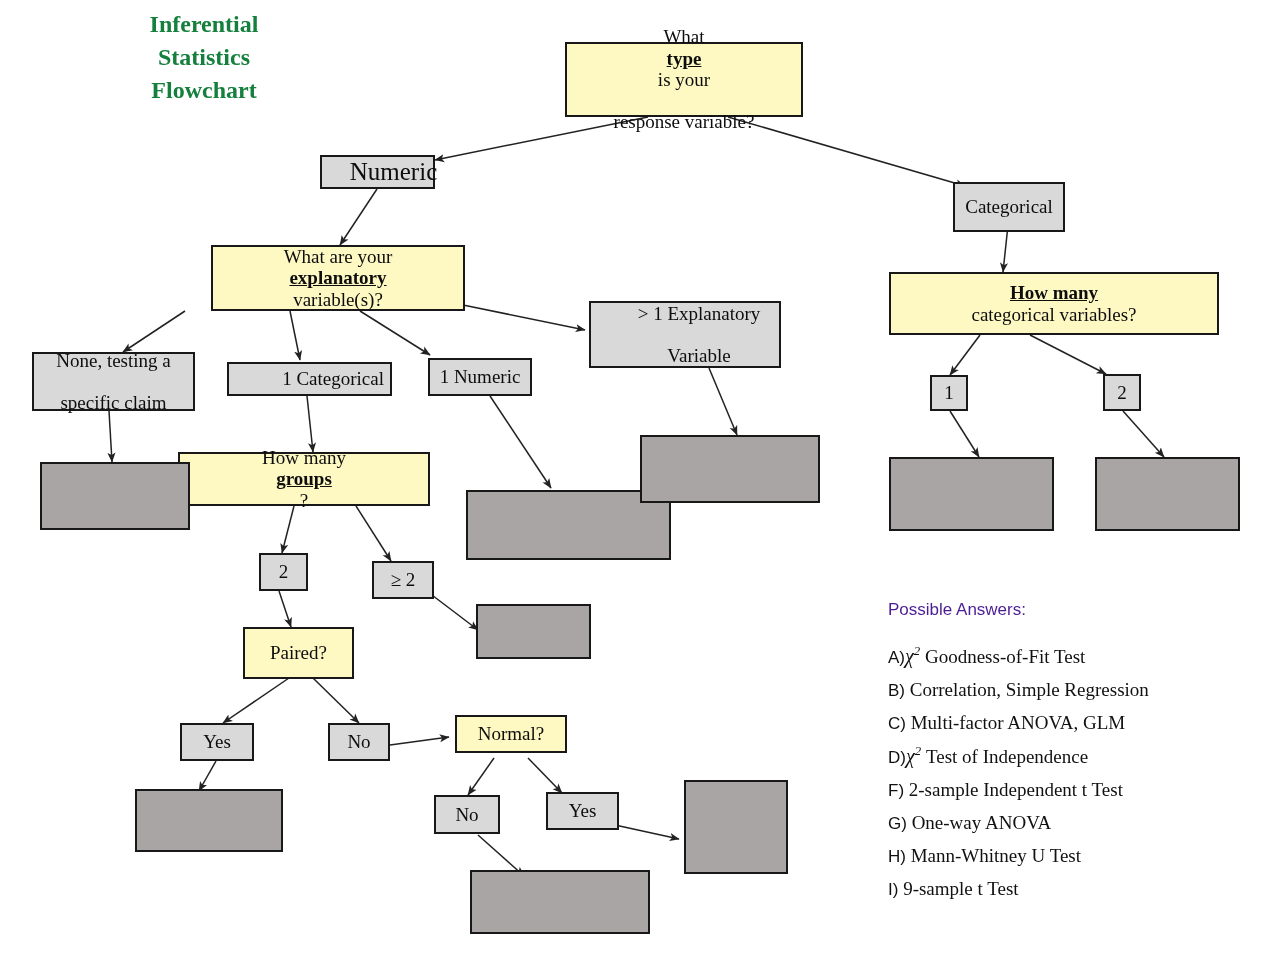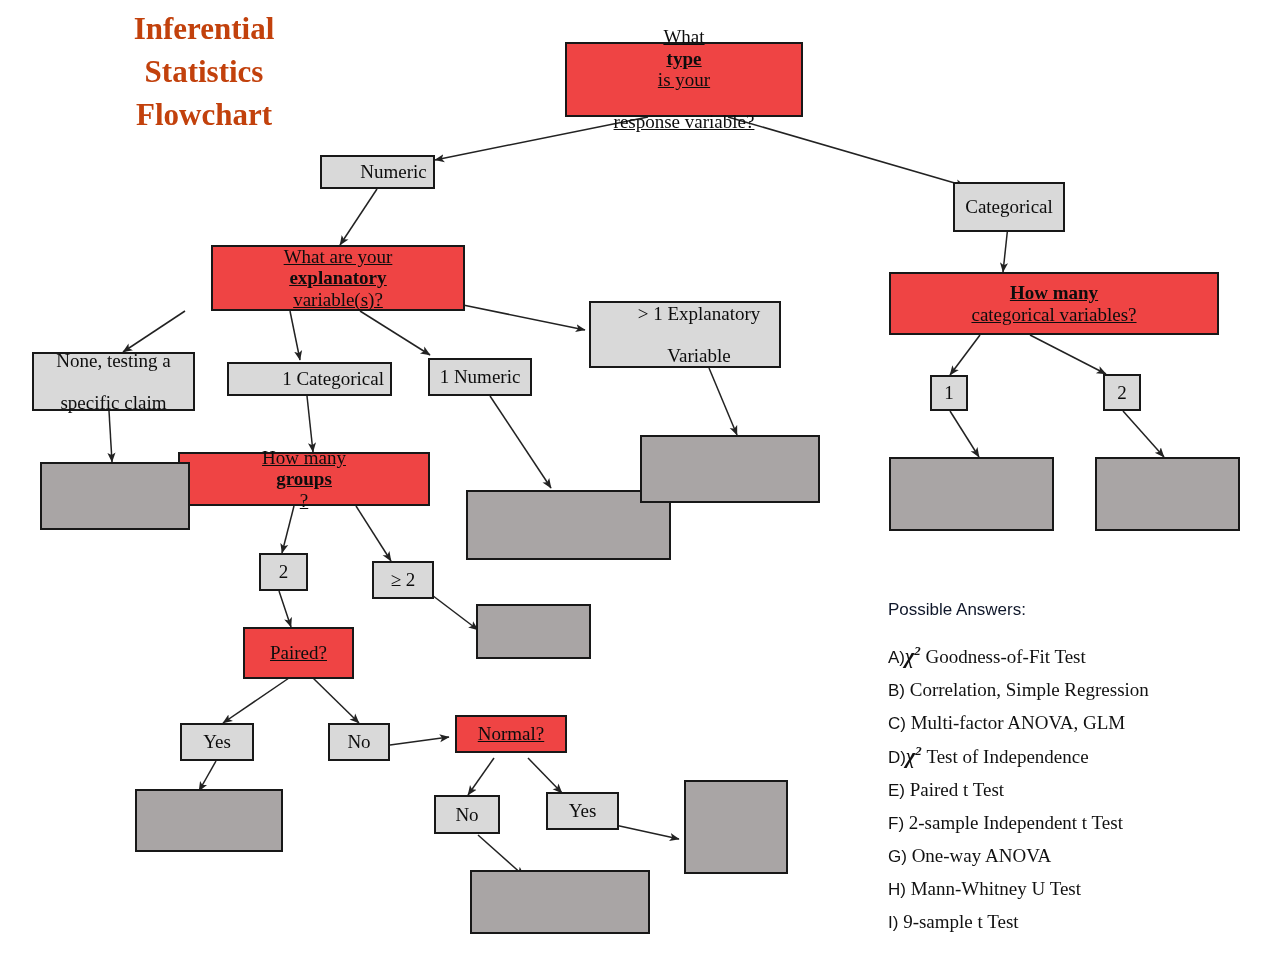--- a/index.html
+++ b/index.html
@@ -32,68 +32,68 @@
     border: 2px solid #181818;
     display: flex;
     align-items: center;
     justify-content: center;
     text-align: center;
     line-height: 1.12;
     color: #0d0d0d;
     font-family: "Liberation Serif", serif;
     z-index: 3;
   }
-  .node.white  { background: #ef4444; text-decoration: underline; }
+  .node.white  { background: #fef9c3; }
   .node.light  { background: #d9d9d9; }
   .node.answer { background: #a9a5a5; }
   .node span { display: block; padding: 0 6px; }
   .node u { text-decoration: underline; font-weight: bold; }
 
   #title {
     position: absolute;
     left: 96px;
     top: 8px;
     width: 216px;
     text-align: center;
     font-family: "Liberation Serif", serif;
     font-weight: bold;
-    font-size: 31px;
+    font-size: 24px;
     line-height: 1.38;
-    color: #c2410c;
+    color: #15803d;
     z-index: 4;
   }
 
   #legend {
     position: absolute;
     left: 888px;
     top: 600px;
     width: 340px;
     z-index: 4;
   }
   #legend-title {
     font-family: "Liberation Sans", sans-serif;
     font-size: 17px;
-    color: #0f172a;
+    color: #4c1d95;
     margin-bottom: 26px;
   }
   .legend-item {
     font-family: "Liberation Serif", serif;
     font-size: 19px;
     color: #111111;
     line-height: 1.0;
     margin-bottom: 14px;
     white-space: nowrap;
   }
   .legend-item .lbl {
     font-family: "Liberation Sans", sans-serif;
     font-size: 17px;
   }
   .legend-item .chi {
     font-family: "Liberation Serif", serif;
-    font-weight: bold;
+    font-weight: normal;
     font-style: italic;
     font-size: 20px;
   }
   .legend-item sup {
     font-size: 0.64em;
     vertical-align: super;
     line-height: 0;
   }
 </style>
 </head>
@@ -164,21 +164,21 @@
     <div>Flowchart</div>
   </div>
 
   <div class="node white" style="left:565px; top:42px; width:238px; height:75px; font-size:19px;">
     <span>
       <span>What </span><u>type</u><span> is your</span><br>
       <span>response variable?</span>
     </span>
   </div>
 
-  <div class="node light" style="left:320px; top:155px; width:115px; height:34px; font-size:19px;padding-left:32px;">
+  <div class="node light" style="left:320px; top:155px; width:115px; height:34px; font-size:25px;padding-left:32px;">
     <span>Numeric</span>
   </div>
 
   <div class="node light" style="left:953px; top:182px; width:112px; height:50px; font-size:19px;">
     <span>Categorical</span>
   </div>
 
   <div class="node white" style="left:211px; top:245px; width:254px; height:66px; font-size:19px;">
     <span>
       <span>What are your </span><u>explanatory</u><br>
@@ -286,23 +286,20 @@
     </div>
 
     <div class="legend-item">
       <span class="lbl">C)</span>&nbsp;<span>Multi-factor ANOVA, GLM</span>
     </div>
 
     <div class="legend-item">
       <span class="lbl">D)</span><span class="chi">χ<sup>2</sup></span><span> Test of Independence</span>
     </div>
 
-    <div class="legend-item">
-      <span class="lbl">E)</span>&nbsp;<span>Paired t Test</span>
-    </div>
 
     <div class="legend-item">
       <span class="lbl">F)</span>&nbsp;<span>2-sample Independent t Test</span>
     </div>
 
     <div class="legend-item">
       <span class="lbl">G)</span>&nbsp;<span>One-way ANOVA</span>
     </div>
 
     <div class="legend-item">

